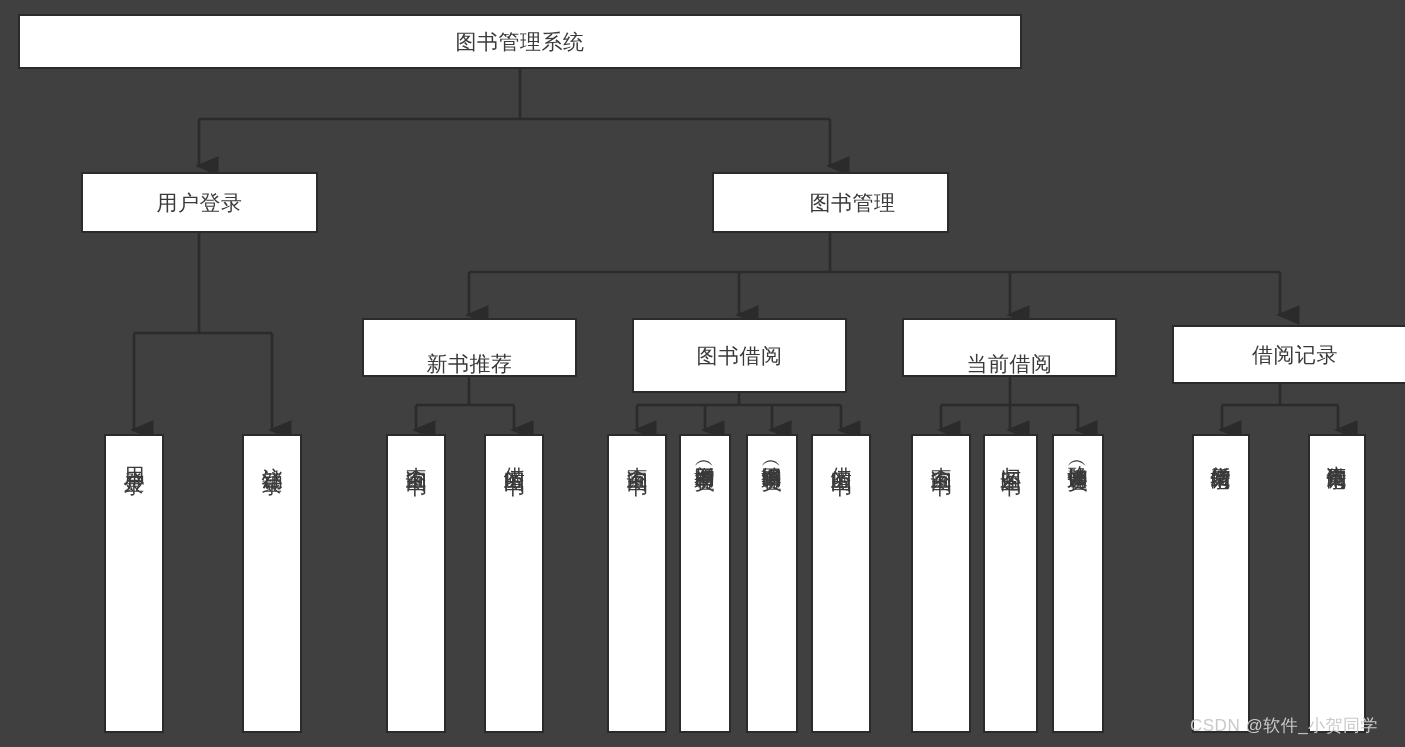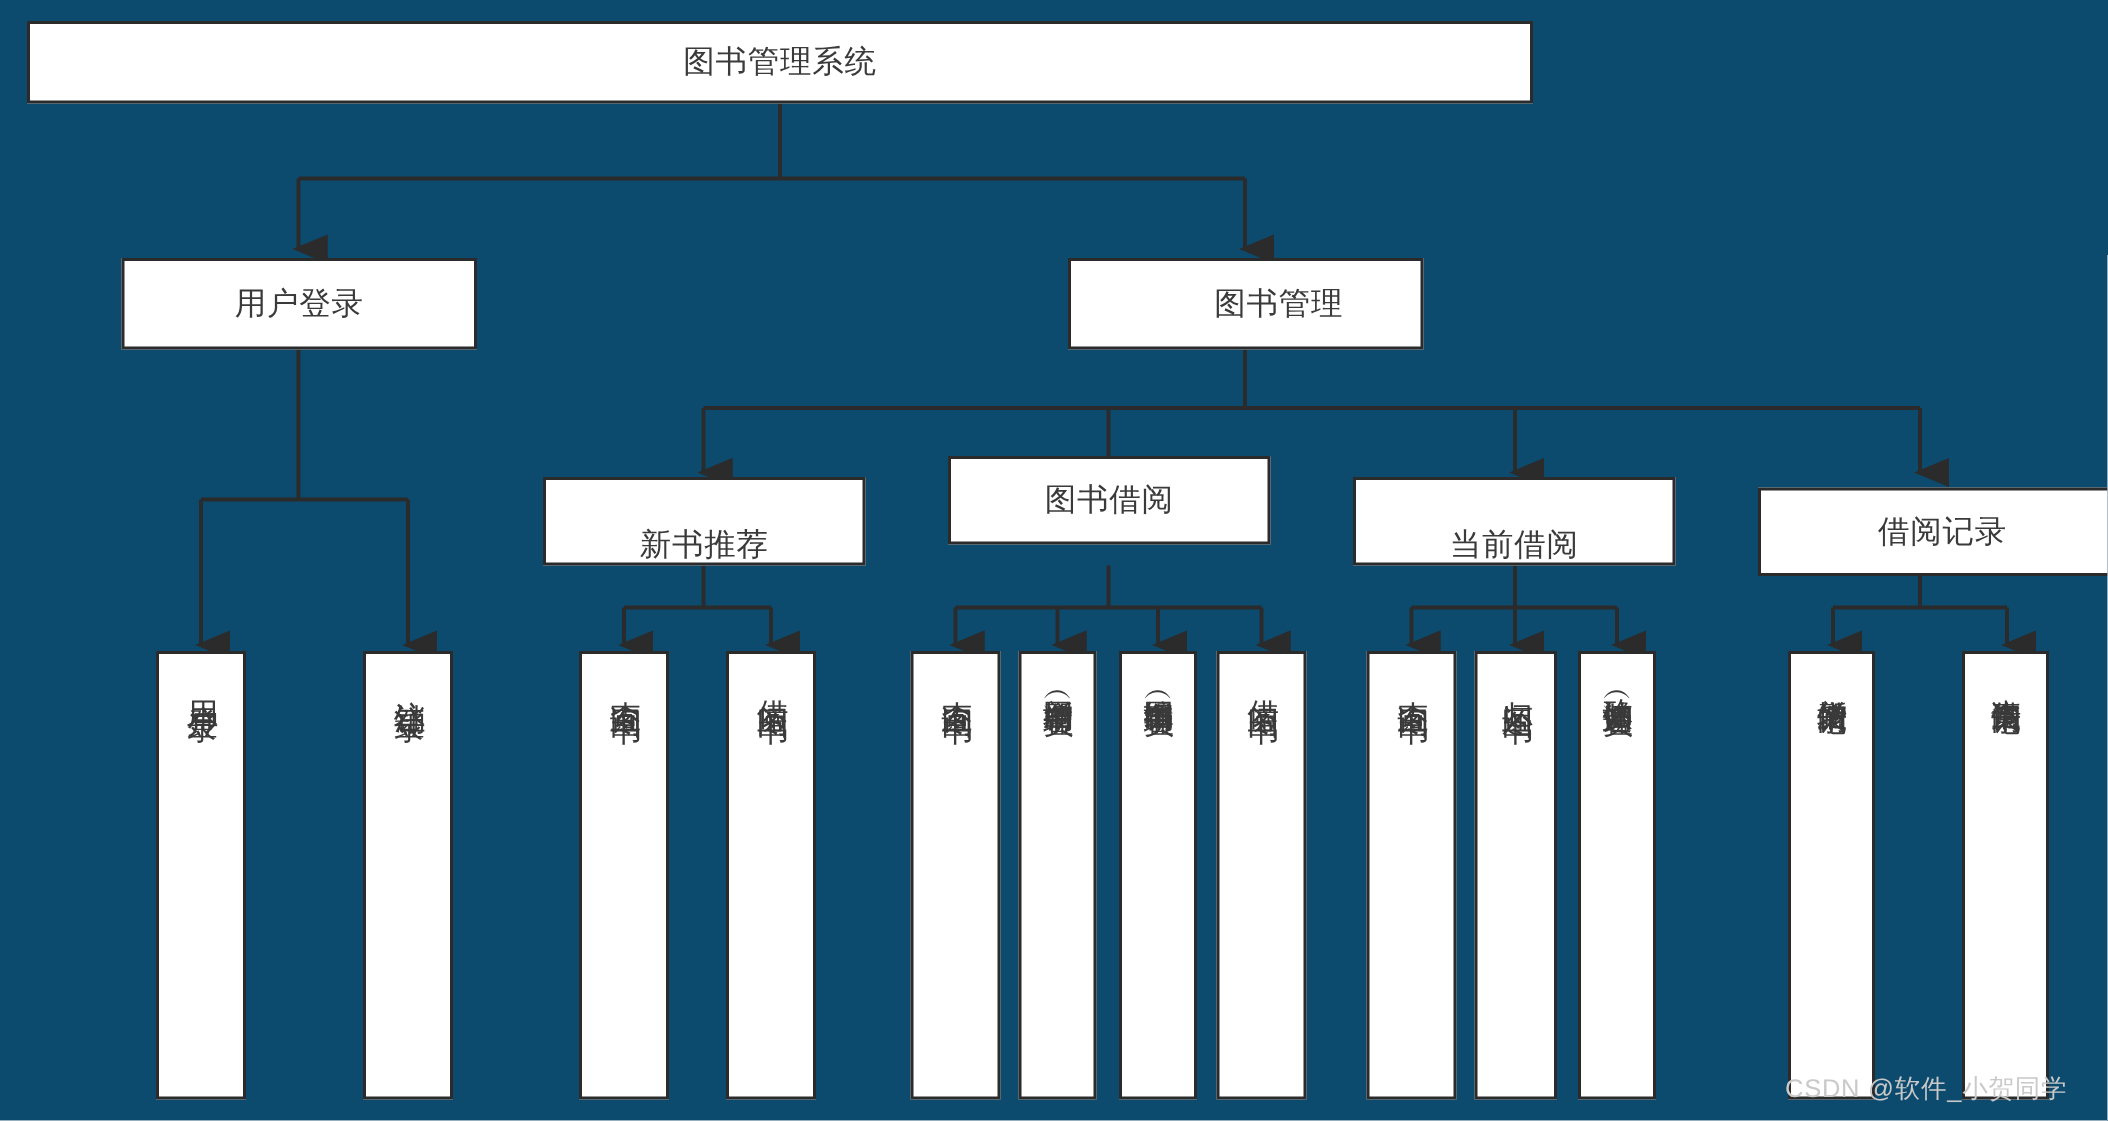--- a/index.html
+++ b/index.html
@@ -7,21 +7,21 @@
     padding: 0;
     background: #ffffff;
   }
   body {
     font-family: "Liberation Sans", "DejaVu Sans", sans-serif;
   }
   #canvas {
     position: relative;
     width: 1405px;
     height: 747px;
-    background: #0c4a6e;
+    background: #404040;
     overflow: hidden;
   }
   #edges {
     position: absolute;
     left: 0;
     top: 0;
     width: 1405px;
     height: 747px;
   }
   .node {
@@ -138,21 +138,21 @@
   <div class="node horizontal" style="left:81px; top:172px; width:237px; height:61px;">
     <span class="node-label">用户登录</span>
   </div>
   <div class="node horizontal" style="left:712px; top:172px; width:237px; height:61px;padding-left:44px;">
     <span class="node-label">图书管理</span>
   </div>
 
   <div class="node horizontal" style="left:362px; top:318px; width:215px; height:59px;align-items:flex-end;">
     <span class="node-label">新书推荐</span>
   </div>
-  <div class="node horizontal" style="left:632px; top:304px; width:215px; height:59px;">
+  <div class="node horizontal" style="left:632px; top:318px; width:215px; height:75px;">
     <span class="node-label">图书借阅</span>
   </div>
   <div class="node horizontal" style="left:902px; top:318px; width:215px; height:59px;align-items:flex-end;">
     <span class="node-label">当前借阅</span>
   </div>
   <div class="node horizontal" style="left:1172px; top:325px; width:246px; height:59px;">
     <span class="node-label">借阅记录</span>
   </div>
 
   <div class="node vertical" style="left:104px; top:434px; width:60px; height:299px;">

